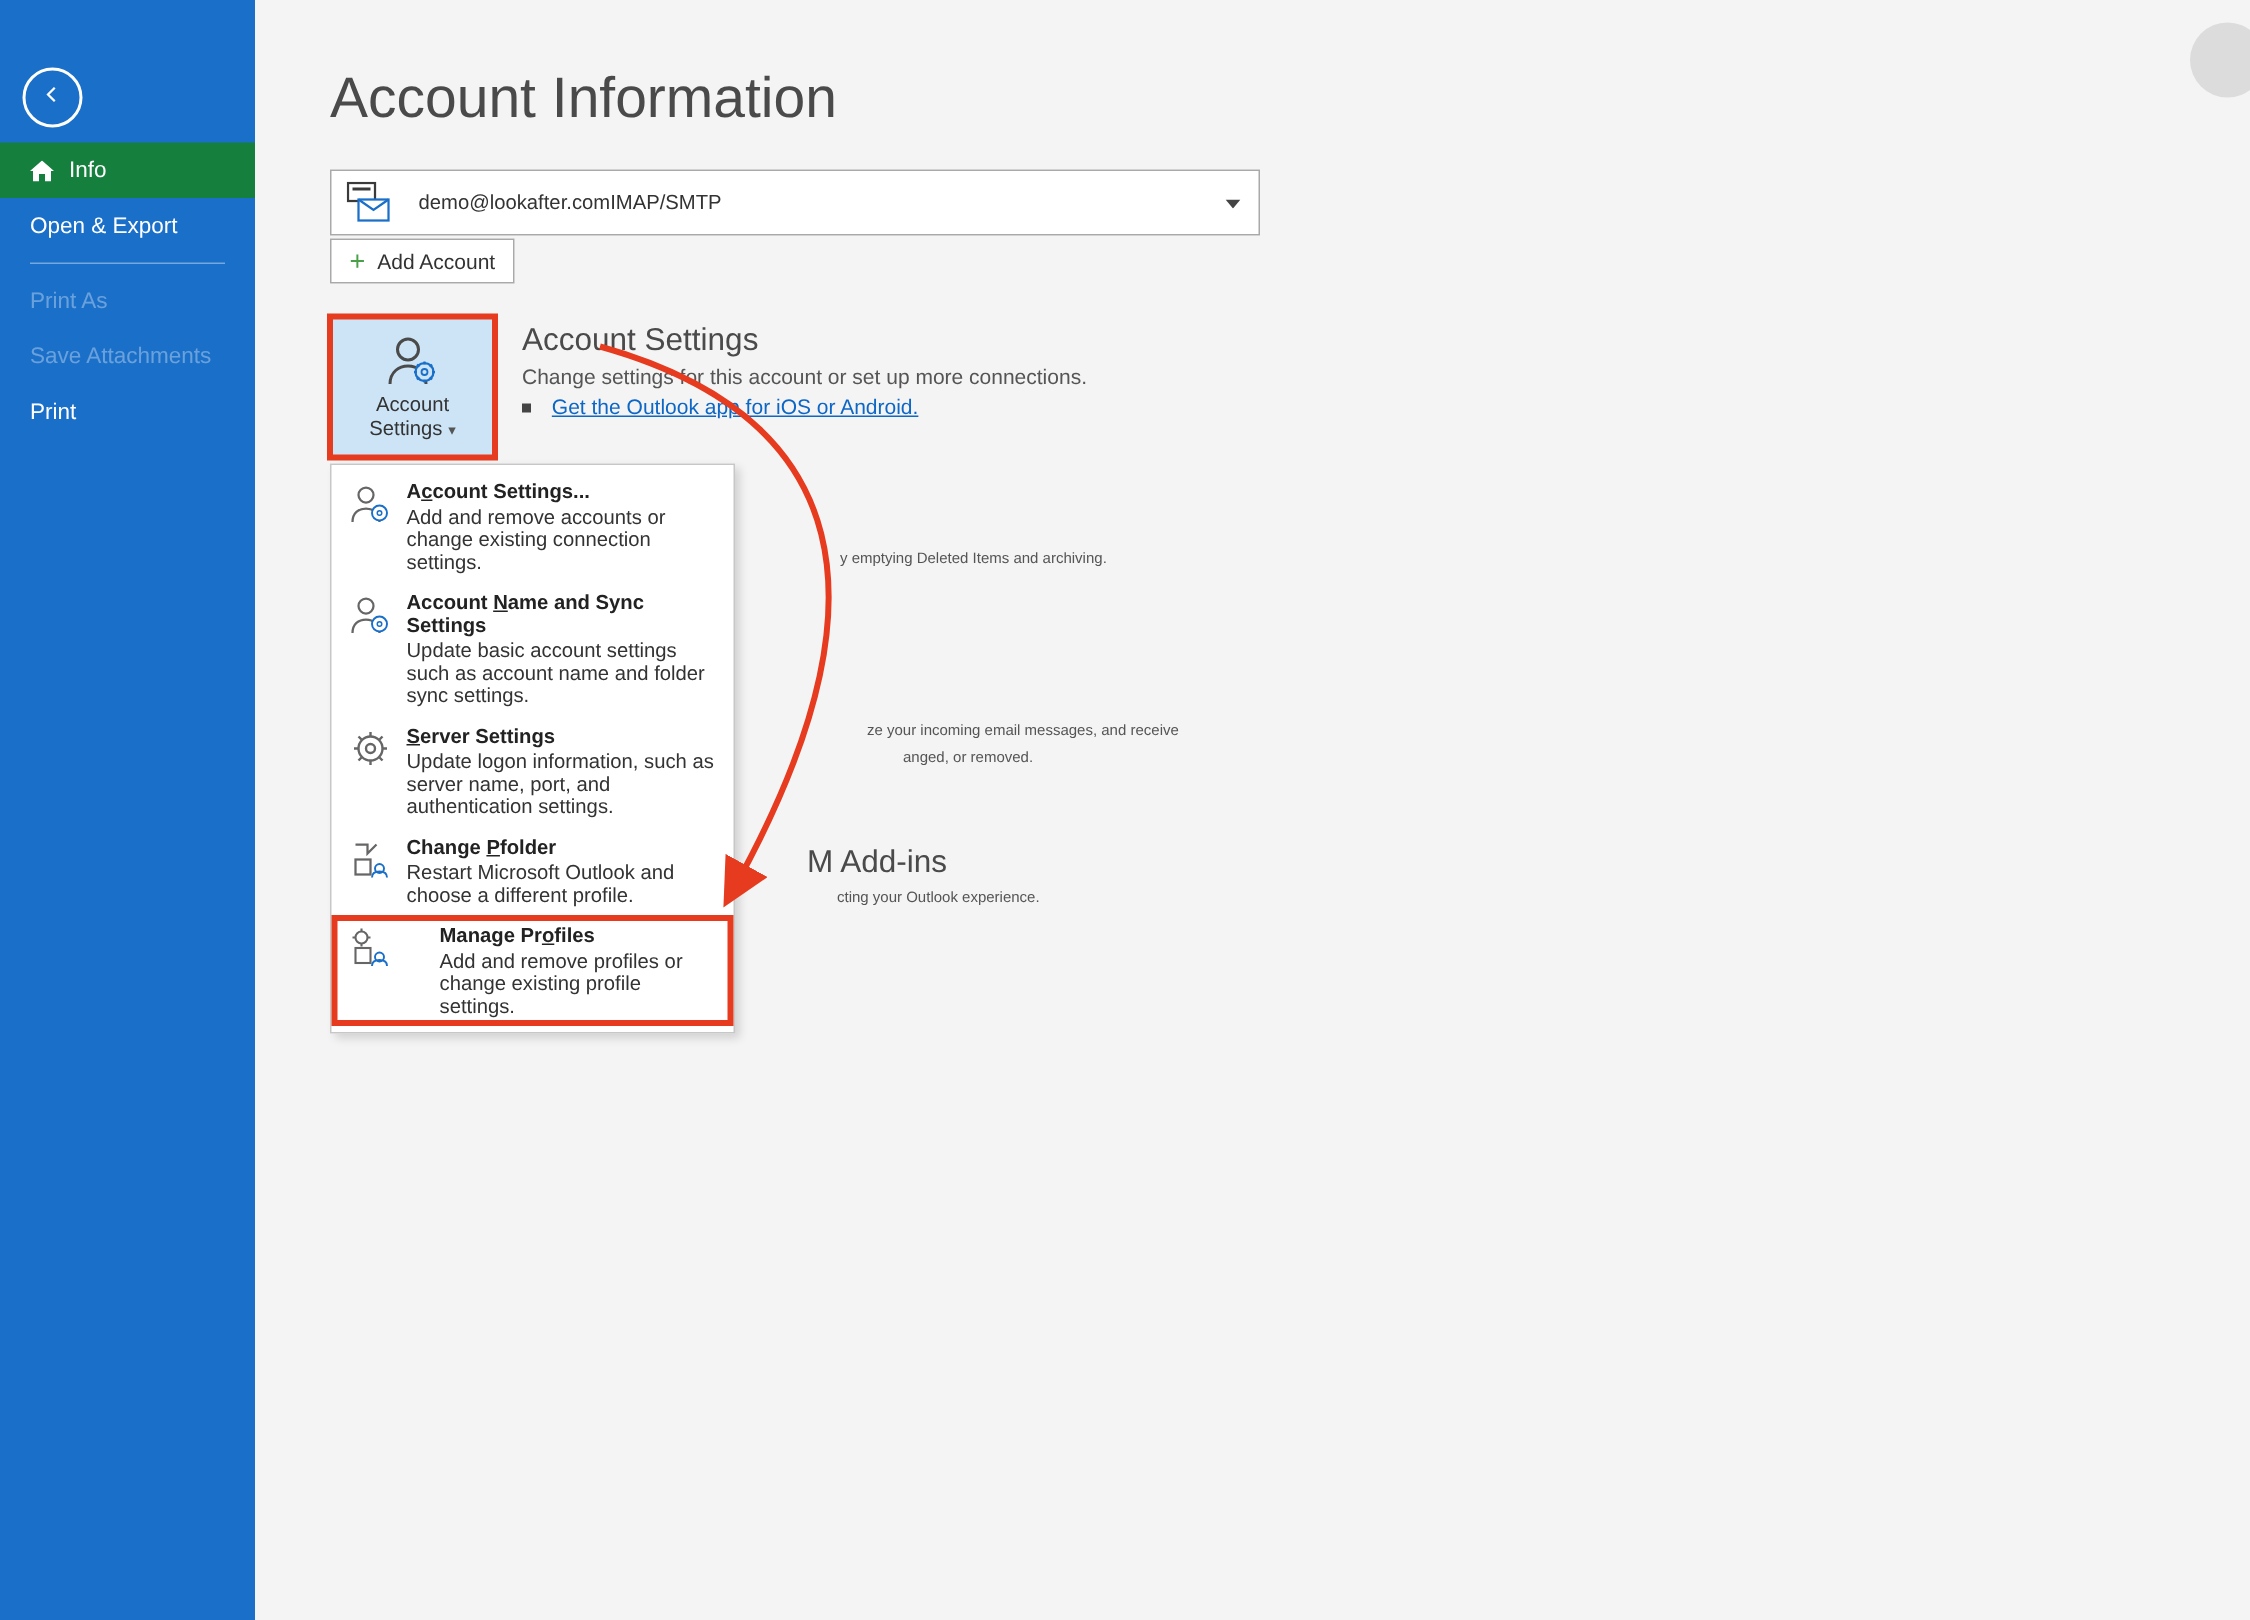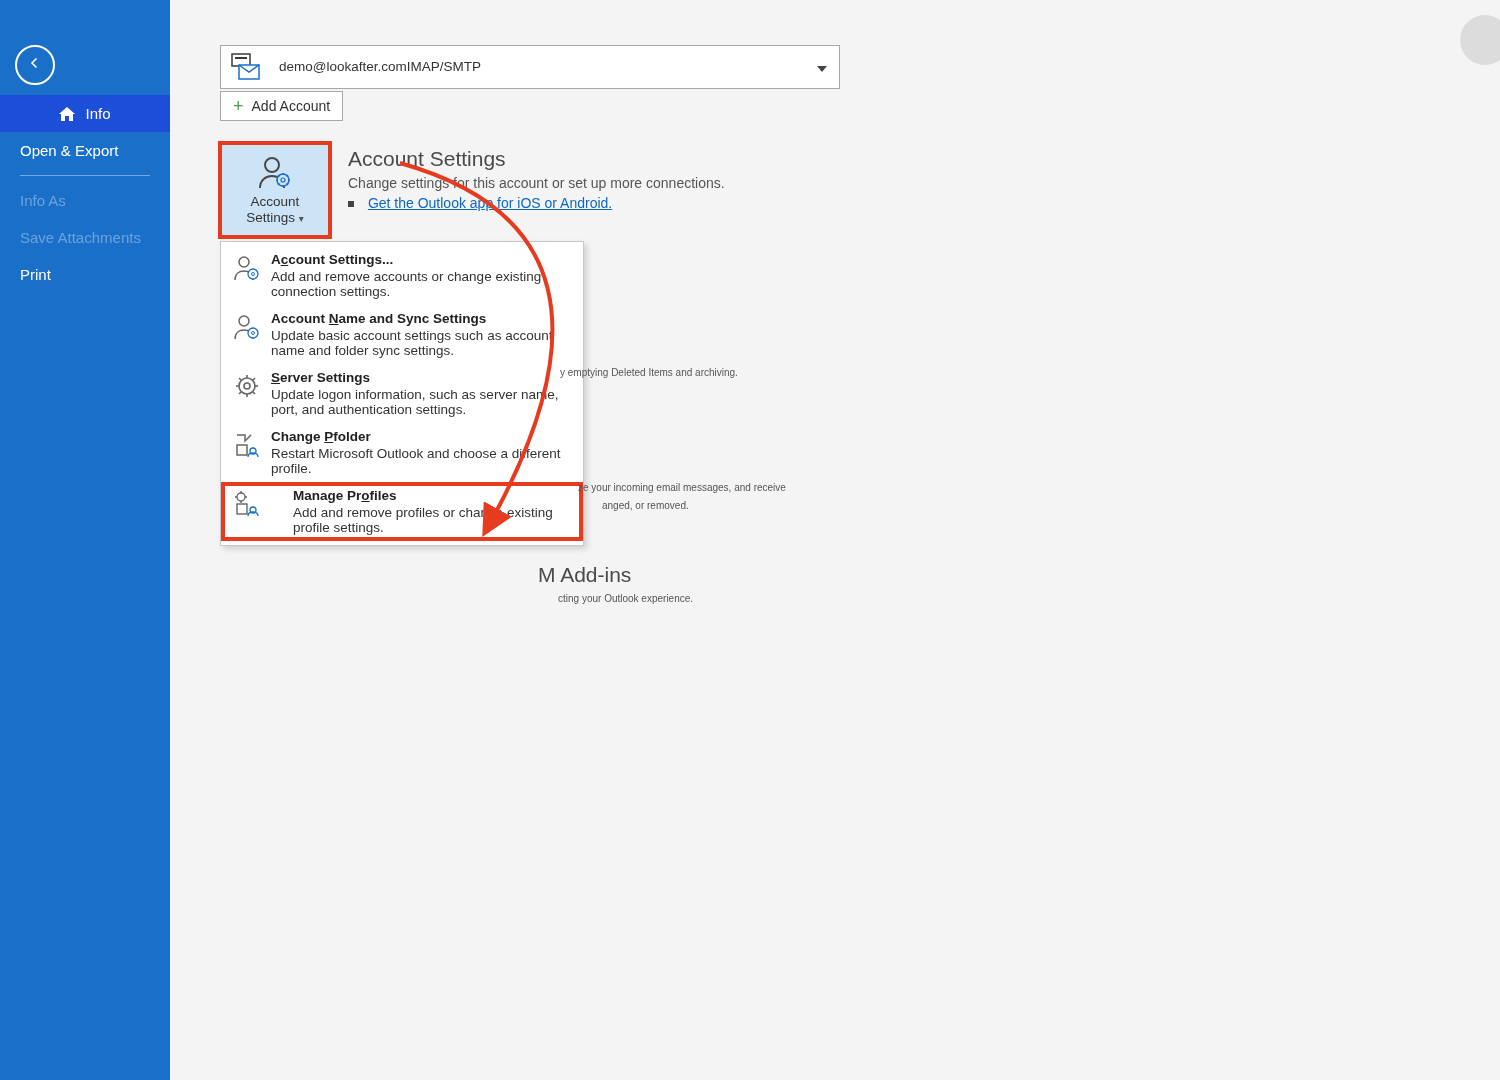--- a/index.html
+++ b/index.html
@@ -22,21 +22,21 @@
     width: 40px; height: 40px; margin-left: 15px; margin-bottom: 10px;
     border: 2px solid #fff; border-radius: 50%;
     display: flex; align-items: center; justify-content: center;
     cursor: pointer;
   }
   .back-btn svg { width: 18px; height: 18px; fill: #fff; }
   .side-item {
     padding: 10px 20px 10px 20px; font-size: 15px; cursor: pointer;
     display: flex; align-items: center; gap: 10px;
   }
-  .side-item.selected { background: #1d4ed8; justify-content: center; }
+  .side-item.selected { background: #15803d; }
   .side-item.faint { color: rgba(255,255,255,0.35); }
   .side-item .home-icon { width: 16px; height: 14px; }
   .side-sep { height: 1px; background: rgba(255,255,255,0.4); margin: 6px 20px; }
 
   
   .main {
     flex: 1; padding: 45px 20px 20px 50px; position: relative;
     background: #f4f4f4;
   }
   .page-title {
@@ -85,21 +85,21 @@
 
   
   .bg-hint {
     position: absolute; font-size: 10px; color: #555;
   }
 
   
   .dropdown {
     position: absolute;
     left: 0; top: 0;
-    width: 364px;
+    width: 270px;
     background: #fff; border: 1px solid #c7c7c7;
     box-shadow: 3px 3px 6px rgba(0,0,0,0.15);
     padding: 4px 0;
   }
   .menu-item {
     display: flex; padding: 6px 12px; gap: 10px; cursor: pointer;
   }
   .menu-item .m-icon { width: 28px; height: 28px; flex-shrink: 0; margin-top: 2px; }
   .menu-item .m-text { font-size: 13.5px; color: #333; }
   .menu-item .m-title { font-weight: 600; color: #222; margin-bottom: 2px; }
@@ -138,33 +138,34 @@
             <path d="M8 0L0 7h2v7h4V9h4v5h4V7h2z" fill="#fff"></path>
           </svg>
       </span>
       <span>Info</span>
     </div>
     <div class="side-item">
       <span>Open &amp; Export</span>
     </div>
     <div class="side-sep"></div>
     <div class="side-item faint">
-      <span>Info As</span>
+      <span>Print As</span>
     </div>
     <div class="side-item faint">
       <span>Save Attachments</span>
     </div>
     <div class="side-item">
       <span>Print</span>
     </div>
   </div>
 
   <div class="main">
     <div class="grey-blob"></div>
 
+    <h1 class="page-title">Account Information</h1>
 
     <div class="account-selector">
       <span class="envelope">
         <svg viewBox="0 0 30 28">
           <rect x="1" y="1" width="18" height="12" fill="#fff" stroke="#3a3a3a" stroke-width="1.5"></rect>
           <rect x="4" y="4" width="12" height="2" fill="#3a3a3a"></rect>
           <rect x="8" y="12" width="20" height="14" fill="#fff" stroke="#1a6fc9" stroke-width="1.5"></rect>
           <path d="M8 12l10 7 10-7" fill="none" stroke="#1a6fc9" stroke-width="1.5"></path>
         </svg>
       </span>

